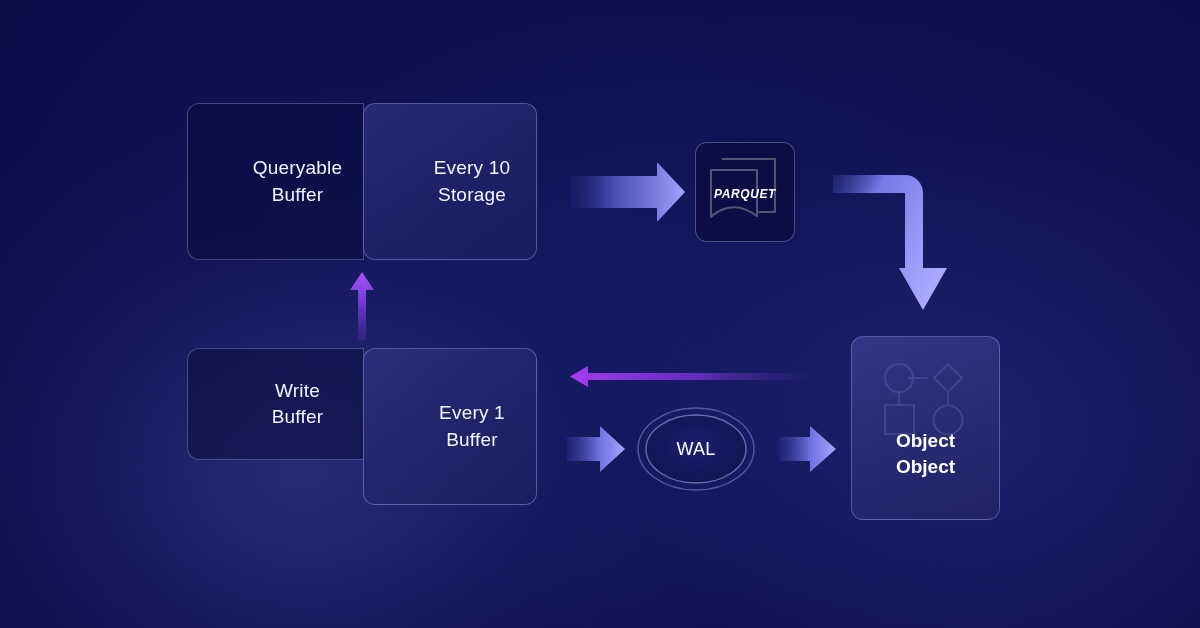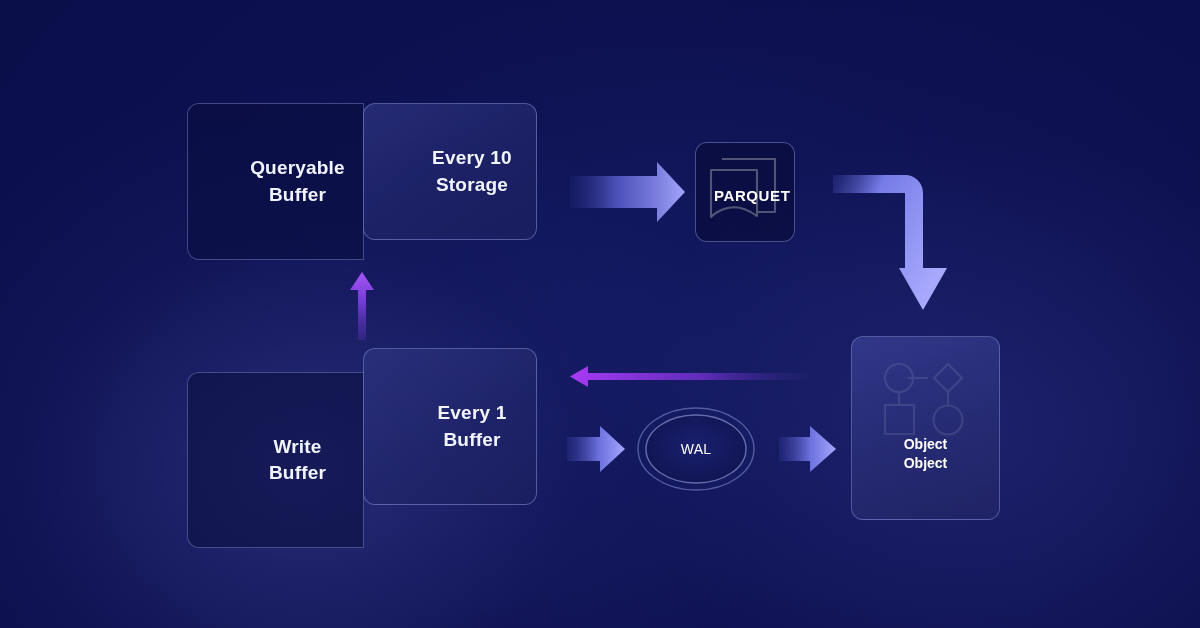--- a/index.html
+++ b/index.html
@@ -26,21 +26,21 @@
     display: flex;
     border-radius: 12px;
   }
   .cell {
     box-sizing: border-box;
     display: flex;
     align-items: center;
     justify-content: center;
     text-align: center;
     color: #f2f4ff;
-    font-weight: bold;
+    font-weight: normal;
     font-size: 19px;
     line-height: 1.38;
     letter-spacing: 0.2px;
     padding-left: 44px;
   }
   .cell-left {
     border: 1px solid rgba(150,160,230,0.40);
     border-radius: 12px 0 0 12px;
     background: rgba(9,12,62,0.55);
   }
@@ -60,57 +60,58 @@
     border: 1px solid rgba(150,160,230,0.45);
     border-radius: 12px;
     background: rgba(9,12,58,0.7);
     display: flex;
     align-items: center;
     justify-content: center;
   }
   .parquet-label {
     position: absolute;
     color: #ffffff;
-    font-size: 15px;
+    font-size: 12px;
     font-weight: bold;
     letter-spacing: 0.6px;
+    font-style: italic;
   }
 
   
   .storage-card {
     position: absolute;
     box-sizing: border-box;
     border: 1px solid rgba(150,160,230,0.42);
     border-radius: 12px;
     background: linear-gradient(160deg, rgba(52,58,140,0.92) 0%, rgba(40,45,118,0.90) 50%, rgba(32,36,100,0.88) 100%);
     display: flex;
     flex-direction: column;
     align-items: center;
     justify-content: center;
   }
   .storage-label {
     color: #ffffff;
     font-weight: bold;
-    font-size: 14px;
+    font-size: 19px;
     line-height: 1.38;
     text-align: center;
     margin-top: 14px;
   }
 
   
   .wal {
     position: absolute;
     display: flex;
     align-items: center;
     justify-content: center;
   }
   .wal-text {
     position: absolute;
     color: #ffffff;
-    font-size: 14px;
+    font-size: 18px;
     font-weight: normal;
     letter-spacing: 0.3px;
   }
 
   .svg-layer {
     position: absolute;
     left: 0; top: 0;
     width: 1200px;
     height: 628px;
     pointer-events: none;
@@ -211,30 +212,30 @@
     </g>
   </svg>
 
   <div class="buffer-box" style="left:187px; top:103px; width:350px; height:157px;">
     <div class="cell cell-left" style="width:177px; height:157px;">
       <div>
         <div>Queryable</div>
         <div>Buffer</div>
       </div>
     </div>
-    <div class="cell cell-right" style="width:174px; height:137px;">
+    <div class="cell cell-right" style="width:174px; height:157px;">
       <div>
         <div>Every 10</div>
         <div>Storage</div>
       </div>
     </div>
   </div>
 
   <div class="buffer-box" style="left:187px; top:348px; width:350px; height:157px;">
-    <div class="cell cell-left" style="width:177px; height:176px;margin-top:24px;">
+    <div class="cell cell-left" style="width:177px; height:112px;">
       <div>
         <div>Write</div>
         <div>Buffer</div>
       </div>
     </div>
     <div class="cell cell-right" style="width:174px; height:157px;align-items:center;">
       <div>
         <div>Every 1</div>
         <div>Buffer</div>
       </div>

